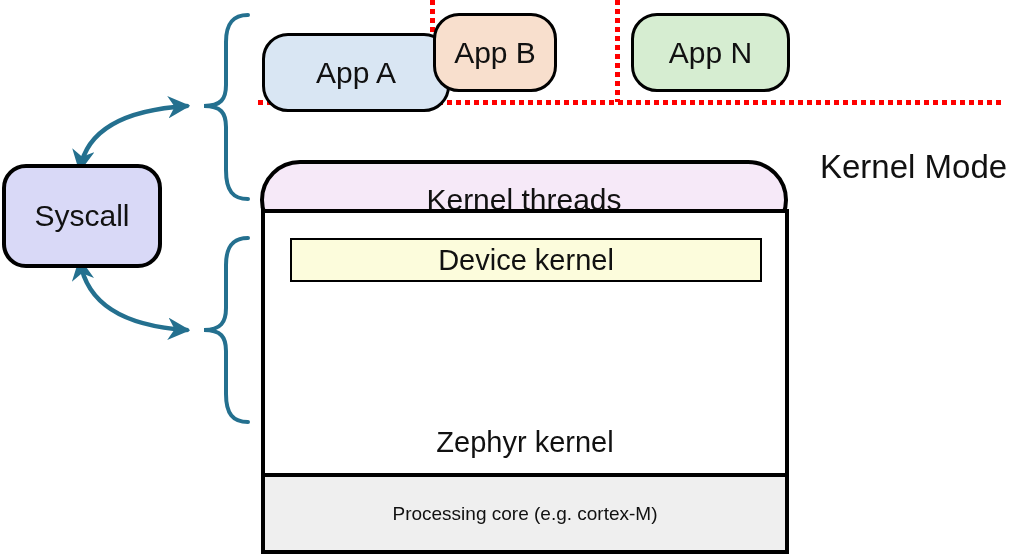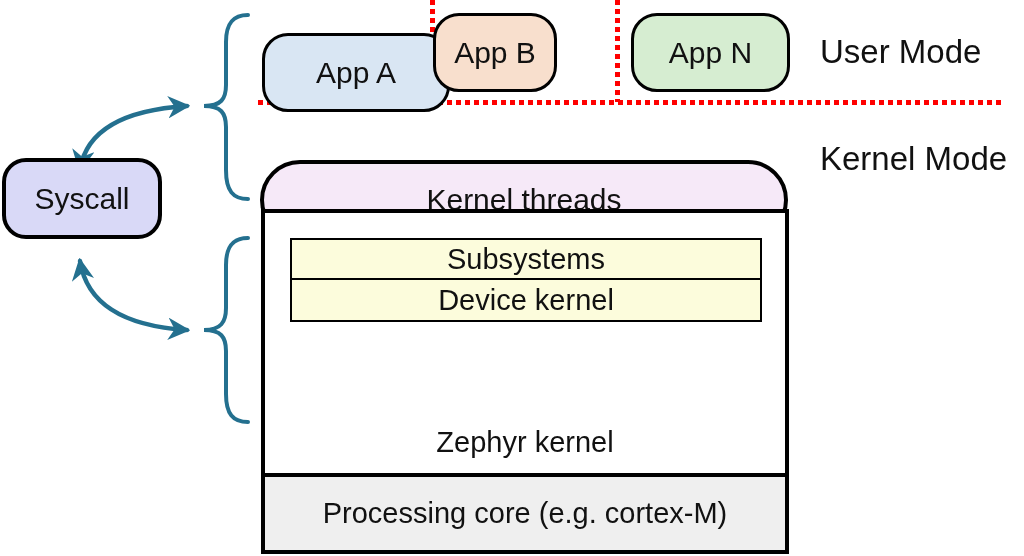--- a/index.html
+++ b/index.html
@@ -19,36 +19,36 @@
   .overlay{ position:absolute; left:0; top:0; width:1024px; height:556px; pointer-events:none; }
   .brace{ fill:none; stroke:var(--connector); stroke-width:4; stroke-linecap:round; }
   .conn-arrow{ fill:none; stroke:var(--connector); stroke-width:4.5; stroke-linecap:round; }
   .mk{ fill:var(--connector); }
 
   .box{
     position:absolute; display:flex; align-items:center; justify-content:center;
     border:3.5px solid var(--border); text-align:center;
   }
   .syscall-box{
-    left:2px; top:158px; width:160px; height:81px;
+    left:2px; top:164px; width:160px; height:104px;
     border-width:4px; border-radius:24px; background:var(--syscall);
     font-size:30px;
   }
   .app-box{
     top:13px; height:79px; border-radius:26px; font-size:30px;
   }
   .app-a{ left:262px; width:188px; background:var(--app_a);margin-top:20px; }
   .app-b{ left:433px; width:124px; background:var(--app_b); }
   .app-n{ left:631px; width:159px; background:var(--app_n); }
 
   .mode-label{
     position:absolute; left:820px; font-size:33px; white-space:nowrap;
   }
   .user-mode{ top:33px; }
-  .kernel-mode{ top:140px; }
+  .kernel-mode{ top:148px; }
 
   .redline{ position:absolute; }
   .redline-v{ width:5px; background:repeating-linear-gradient(180deg, var(--divider) 0 5px, transparent 5px 9px); }
   .redline-h{ height:5px; background:repeating-linear-gradient(90deg, var(--divider) 0 5px, transparent 5px 9px); }
   .vline-1{ left:430px; top:0; height:102px; }
   .vline-2{ left:615px; top:0; height:102px; }
   .hline{ left:258px; top:100px; width:744px; }
 
   .kernel-threads-box{
     left:260px; top:117px; width:528px; height:80px;
@@ -70,21 +70,21 @@
     font-size:29px; border-bottom:2px solid var(--border);
   }
   .service-row:last-child{ border-bottom:none; }
 
   .zephyr-label{
     position:absolute; left:261px; top:426px; width:528px;
     text-align:center; font-size:29px;
   }
   .core-box{
     left:261px; top:473px; width:528px; height:81px;
-    border-width:4px; background:var(--core); font-size:29px;
+    border-width:4px; background:var(--core); font-size:19px;
   }
 </style>
 </head>
 <body>
 
 <div class="canvas">
 
   <svg class="overlay" viewBox="0 0 1024 556" aria-hidden="true">
     <defs>
       <marker id="arrow" viewBox="0 0 10 10" refX="8.5" refY="5" markerWidth="5" markerHeight="5" orient="auto-start-reverse">
@@ -108,32 +108,30 @@
   <div class="box app-box app-a">
     <span>App A</span>
   </div>
   <div class="box app-box app-b">
     <span>App B</span>
   </div>
   <div class="box app-box app-n">
     <span>App N</span>
   </div>
 
-  <div class="mode-label user-mode">User Mode</div>
 
   <div class="box kernel-threads-box">
     <span>Kernel threads</span>
   </div>
 
   <div class="mode-label kernel-mode">Kernel Mode</div>
 
   <div class="zephyr-box"></div>
 
   <div class="service-stack">
-    <div class="service-row">Subsystems</div>
     <div class="service-row">Device kernel</div>
   </div>
 
   <div class="zephyr-label">Zephyr kernel</div>
 
   <div class="box core-box">
     <span>Processing core (e.g. cortex-M)</span>
   </div>
 
 </div>

